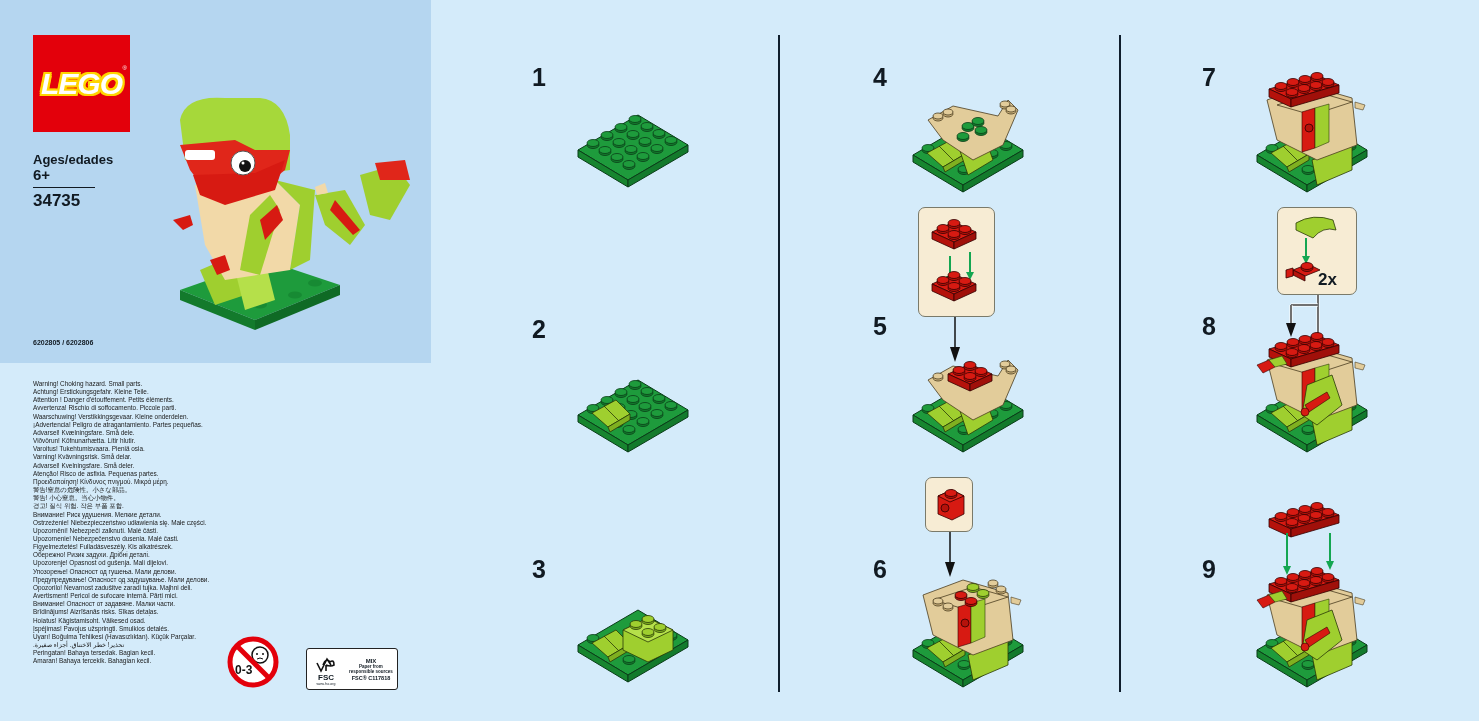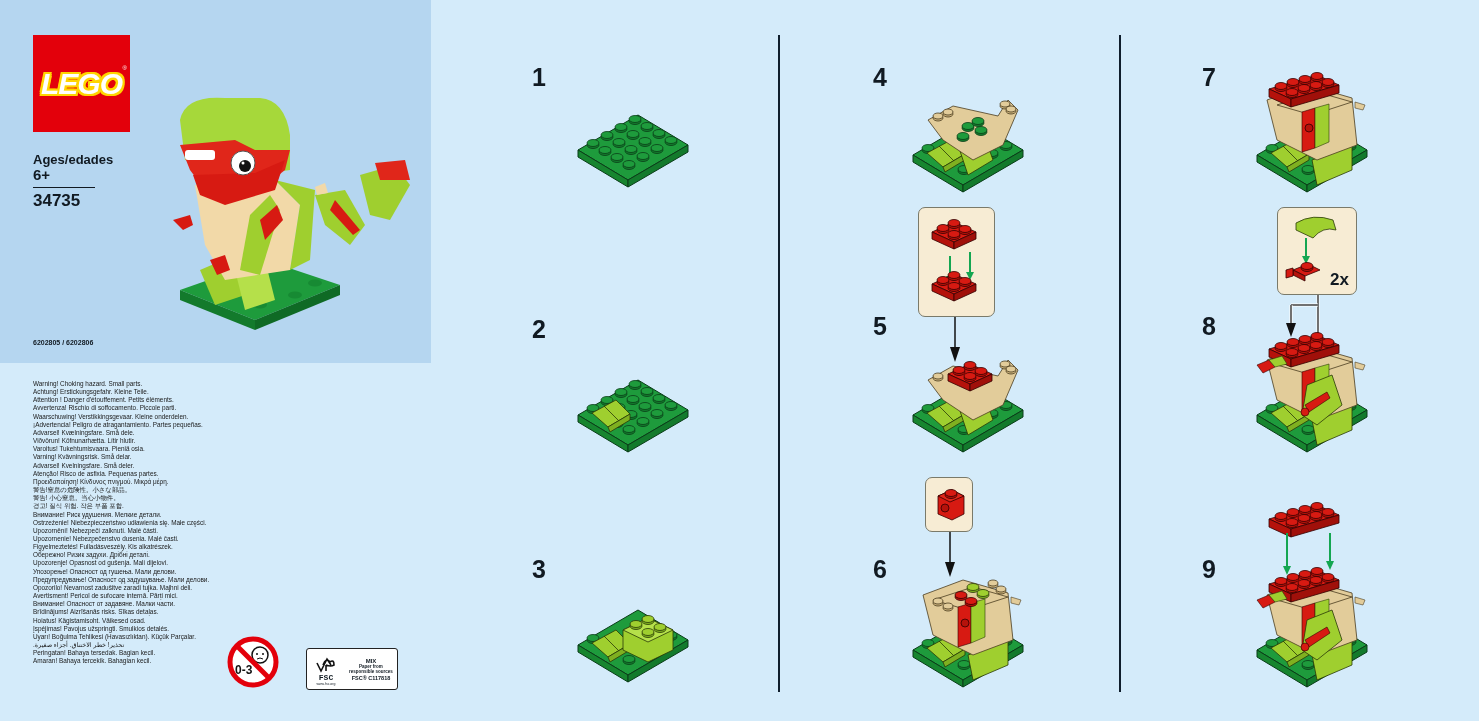--- a/index.html
+++ b/index.html
@@ -15,21 +15,21 @@
   .age-value { position: absolute; left: 33px; top: 166px; font-size: 15px; font-weight: bold; }
   .age-rule { position: absolute; left: 33px; top: 187px; width: 62px; height: 1px; background: #111a22; }
   .set-number { position: absolute; left: 33px; top: 191px; font-size: 17px; font-weight: bold; }
   .part-numbers { position: absolute; left: 33px; top: 339px; font-size: 7px; font-weight: bold; }
   .hero { position: absolute; left: 165px; top: 95px; width: 245px; height: 240px; }
   .warnings { position: absolute; left: 33px; top: 380px; width: 220px; font-size: 6.4px; line-height: 8.15px; color: #1a1a1a; }
   .warnings div { white-space: nowrap; }
   .no03 { position: absolute; left: 227px; top: 636px; width: 52px; height: 52px; text-align: right; }
   .fsc { position: absolute; left: 306px; top: 648px; width: 92px; height: 42px; border: 1.5px solid #222; border-radius: 3px; background: #fff; display: flex; }
   .fsc-left { width: 38px; display: flex; flex-direction: column; align-items: center; justify-content: flex-end; padding-bottom: 3px; }
-  .fsc-left .fsc-txt { font-family: Liberation Mono, monospace; font-size: 8px; font-weight: bold; }
+  .fsc-left .fsc-txt { font-family: Liberation Sans, sans-serif; font-size: 8px; font-weight: bold; }
   .fsc-left .fsc-url { font-size: 3.5px; }
   .fsc-right { flex: 1; display: flex; flex-direction: column; align-items: center; justify-content: center; font-weight: bold; text-align: center; }
   .fsc-mix { font-size: 6px; }
   .fsc-paper { font-size: 4.5px; line-height: 5px; }
   .fsc-code { font-size: 5.5px; margin-top: 1px; }
   .divider { position: absolute; top: 35px; width: 2px; height: 657px; background: #0f1e2c; }
   .step-num { position: absolute; font-size: 25px; font-weight: bold; color: #111a22; }
   .step-img { position: absolute; }
   .callout { position: absolute; background: #f7ecd4; border: 1.5px solid #7a7a6a; border-radius: 7px; }
   .callout-count { position: absolute; font-size: 17px; font-weight: bold; }
@@ -376,21 +376,21 @@
 <div class="callout" style="left:1277px;top:207px;width:80px;height:88px">
   <svg width="80" height="88">
     <path d="M18,15 Q35,5 55,12 L58,22 Q45,18 35,30 L18,22 Z" fill="#9fcf2f" stroke="#2a3a08" stroke-width="0.8"></path>
     <line x1="28" y1="30" x2="28" y2="50" stroke="#14a651" stroke-width="2"></line>
       <polygon points="24,48 32,48 28,56" fill="#14a651"></polygon>
     <polygon points="15,62 30,56 42,62 27,68" fill="#d71a12" stroke="#300" stroke-width="0.8"></polygon>
     <polygon points="15,62 27,68 27,73 15,67" fill="#b5120b" stroke="#300" stroke-width="0.8"></polygon>
     <polygon points="8,62 15,60 15,68 8,70" fill="#d71a12" stroke="#300" stroke-width="0.8"></polygon>
     <use href="#stud-red" x="29" y="60"></use>
   </svg>
-  <div class="callout-count" style="left:52px;top:62px">2x</div>
+  <div class="callout-count" style="left:40px;top:62px">2x</div>
 </div>
 <svg class="step-img" style="left:1283px;top:295px" width="45" height="70">
   <line x1="35" y1="0" x2="35" y2="55" stroke="#fff" stroke-width="3"></line>
     <line x1="35" y1="0" x2="35" y2="55" stroke="#111" stroke-width="1.2"></line>
   <line x1="35" y1="10" x2="8" y2="10" stroke="#fff" stroke-width="3"></line>
     <line x1="35" y1="10" x2="8" y2="10" stroke="#111" stroke-width="1.2"></line>
   <line x1="8" y1="10" x2="8" y2="30" stroke="#fff" stroke-width="3"></line>
     <line x1="8" y1="10" x2="8" y2="30" stroke="#111" stroke-width="1.2"></line>
   <polygon points="3,28 13,28 8,42" fill="#111"></polygon>
     <polygon points="30,52 40,52 35,68" fill="#111"></polygon>

